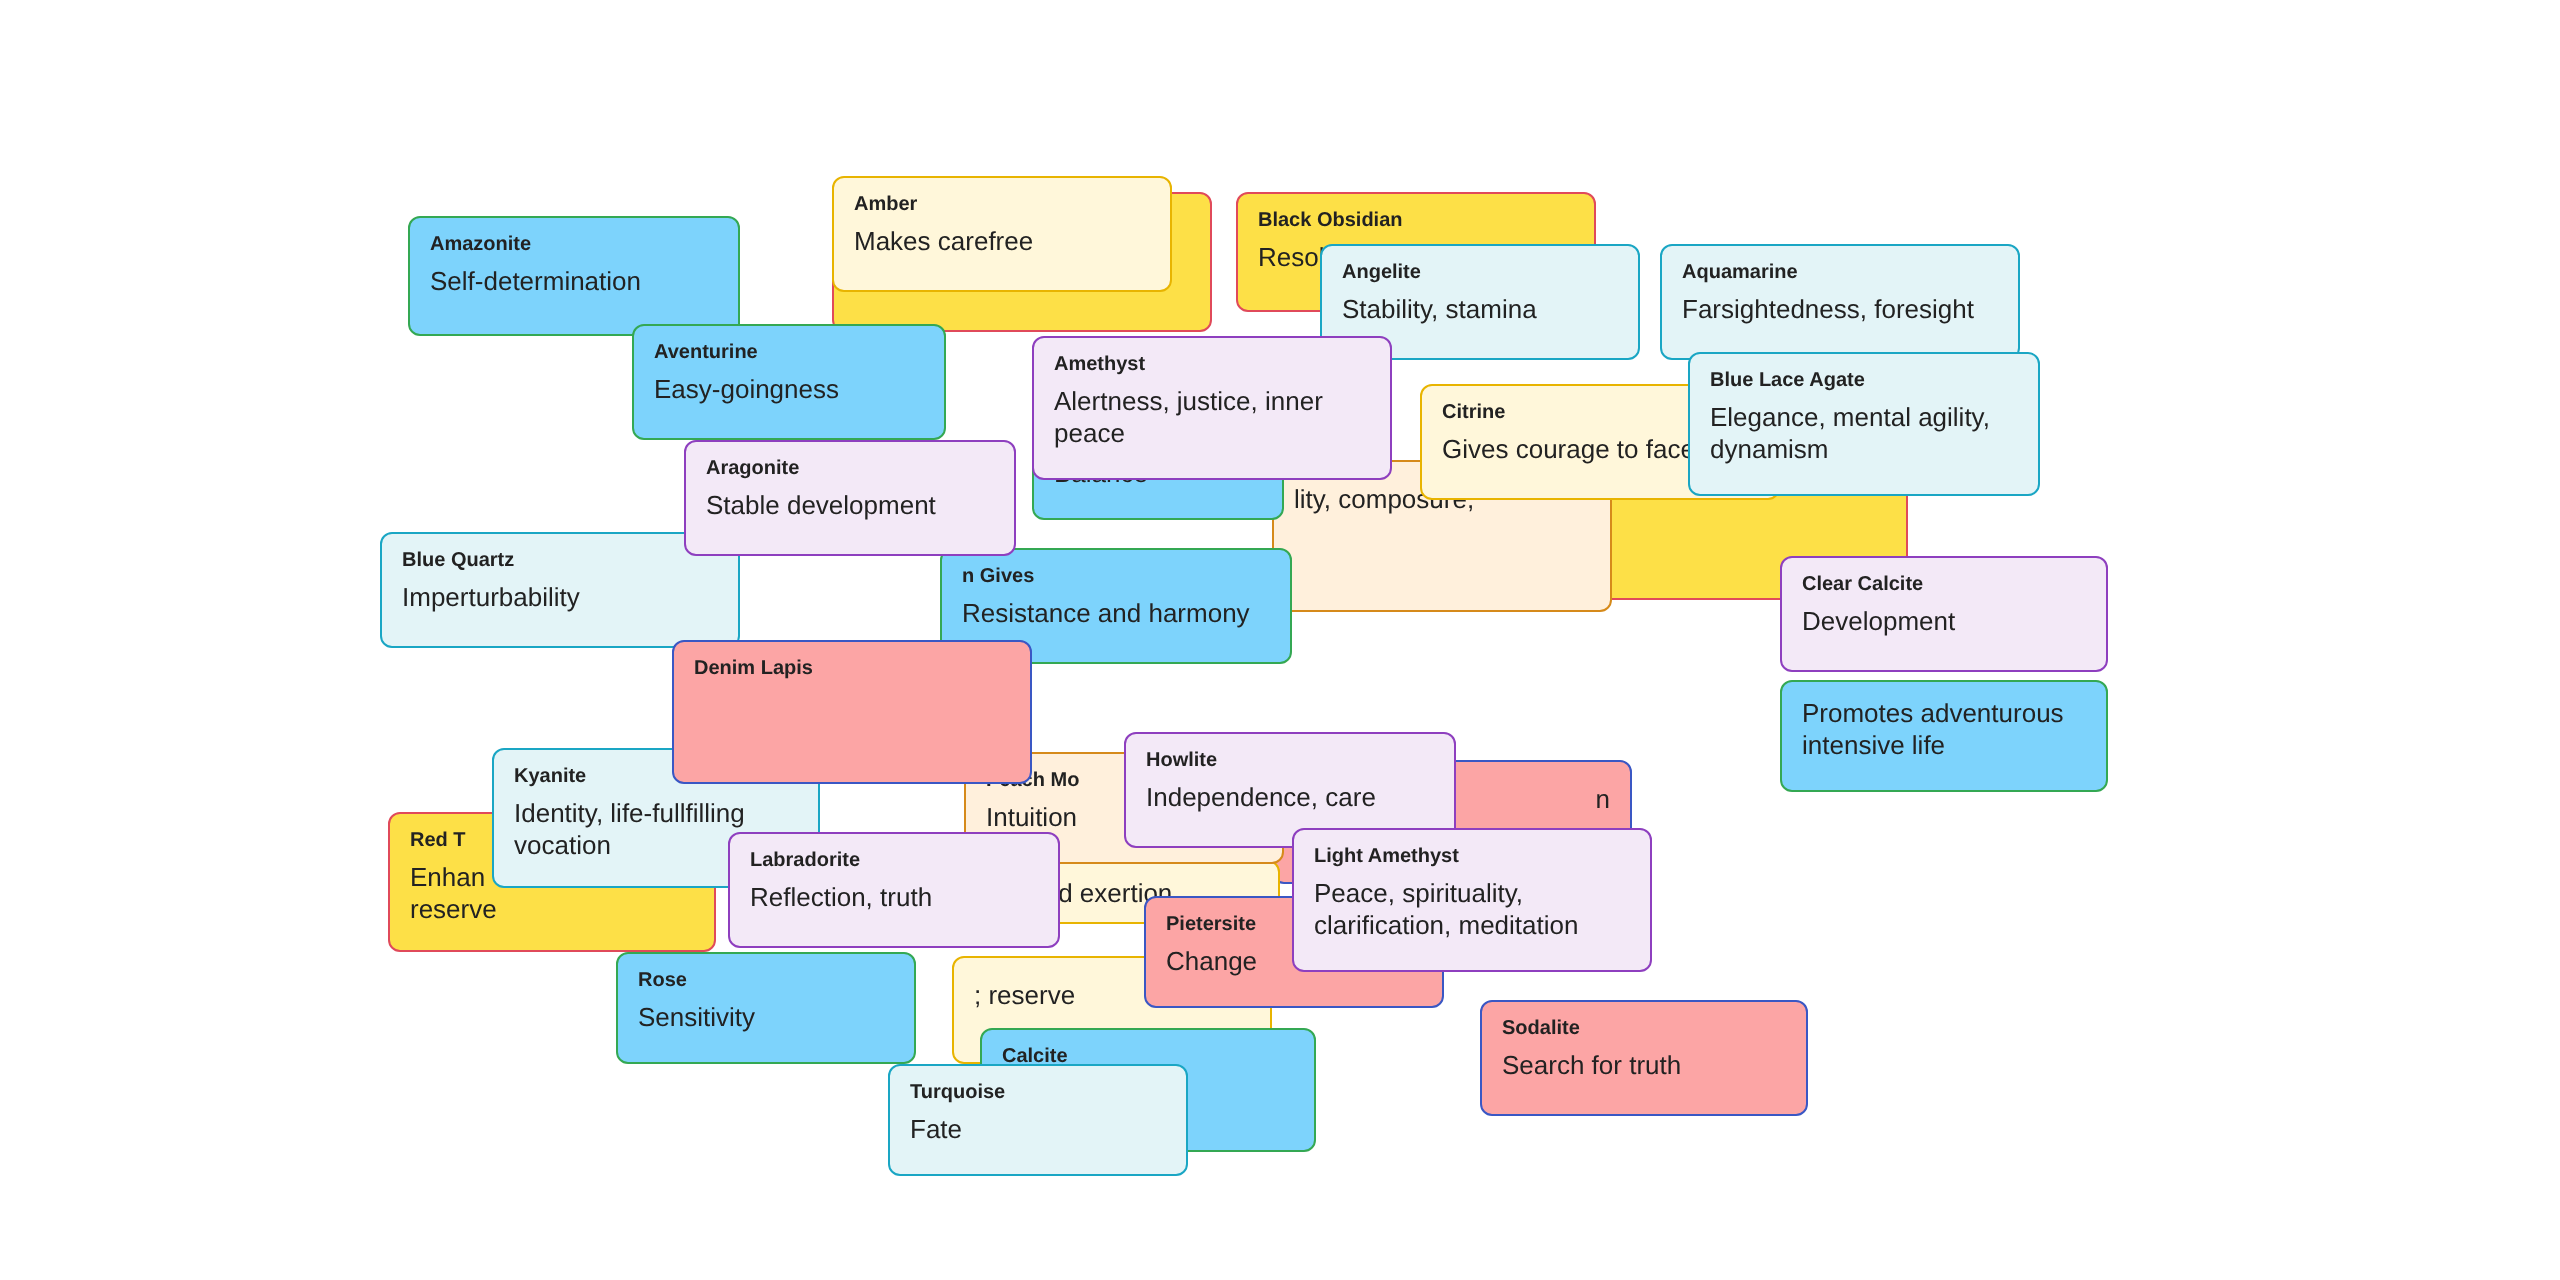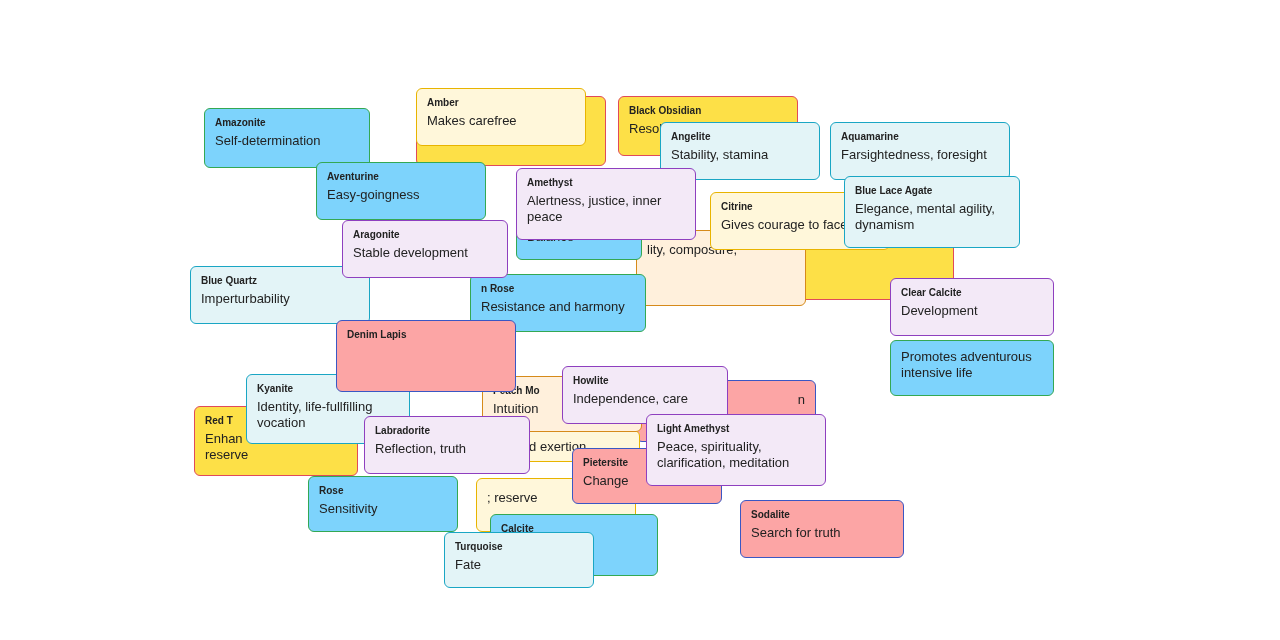--- a/index.html
+++ b/index.html
@@ -53,21 +53,21 @@
     </div>
 <div class="card teal" style="left:660px;top:122px;width:160px;height:58px;z-index:7">
       <div class="title">Angelite</div>
       <div class="desc">Stability, stamina</div>
     </div>
 <div class="card teal" style="left:830px;top:122px;width:180px;height:58px;z-index:7">
       <div class="title">Aquamarine</div>
       <div class="desc">Farsightedness, foresight</div>
     </div>
 
-<div class="card green" style="left:316px;top:162px;width:170px;height:58px;z-index:7">
+<div class="card green" style="left:316px;top:162px;width:157px;height:58px;z-index:7">
       <div class="title">Aventurine</div>
       <div class="desc">Easy-goingness</div>
     </div>
 <div class="card green" style="left:516px;top:220px;width:126px;height:40px;z-index:6">
       <div class="desc">Balance</div>
     </div>
 <div class="card purple" style="left:516px;top:168px;width:180px;height:72px;z-index:9">
       <div class="title">Amethyst</div>
       <div class="desc">Alertness, justice, inner peace</div>
     </div>
@@ -82,21 +82,21 @@
 <div class="card purple" style="left:342px;top:220px;width:166px;height:58px;z-index:10">
       <div class="title">Aragonite</div>
       <div class="desc">Stable development</div>
     </div>
 
 <div class="card teal" style="left:190px;top:266px;width:180px;height:58px;z-index:7">
       <div class="title">Blue Quartz</div>
       <div class="desc">Imperturbability</div>
     </div>
 <div class="card green" style="left:470px;top:274px;width:176px;height:58px;z-index:7">
-      <div class="title">n Rose</div>
+      <div class="title">n Gives</div>
       <div class="desc">Resistance and harmony</div>
     </div>
 <div class="card purple" style="left:890px;top:278px;width:164px;height:58px;z-index:8">
       <div class="title">Clear Calcite</div>
       <div class="desc">Development</div>
     </div>
 <div class="card green" style="left:890px;top:340px;width:164px;height:56px;z-index:7">
       <div class="desc">Promotes adventurous intensive life</div>
     </div>
 

